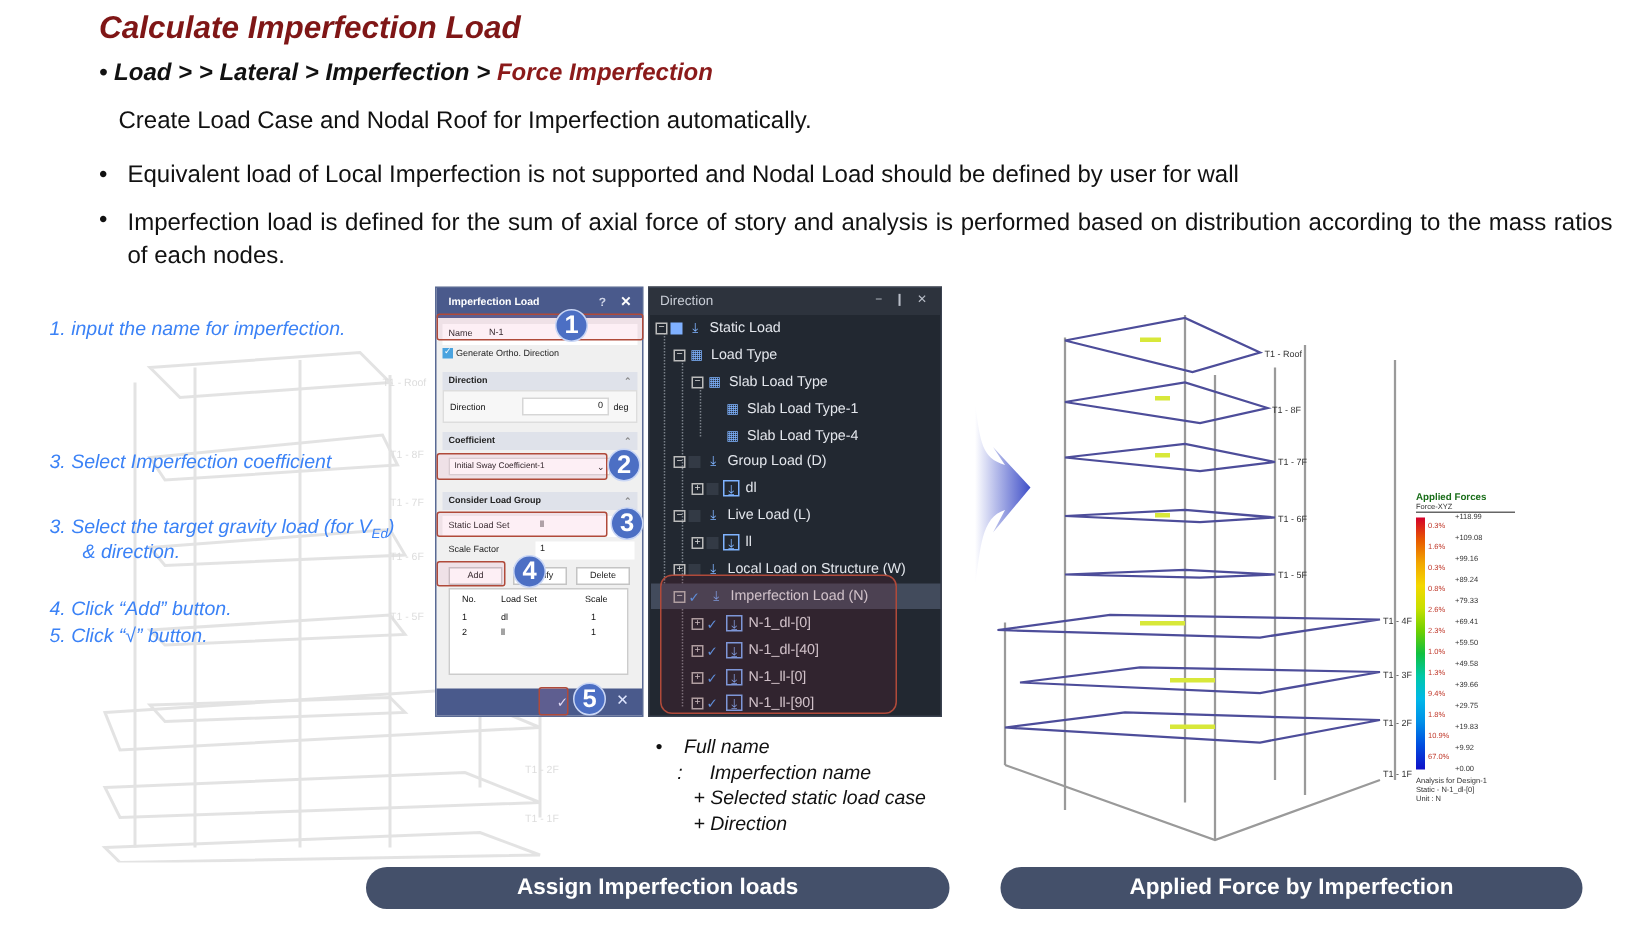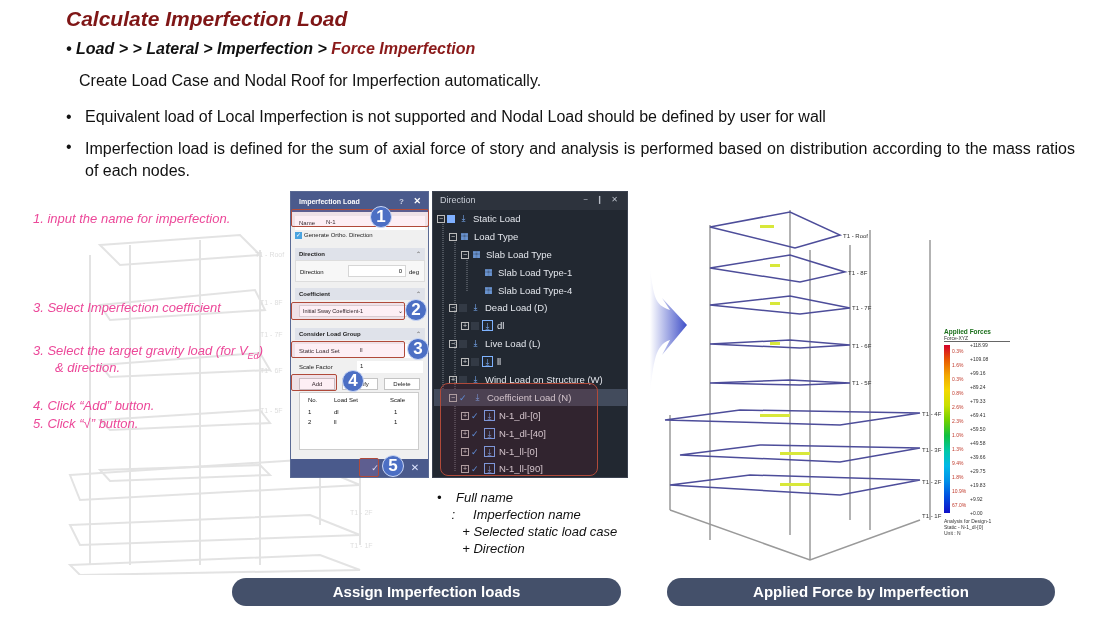--- a/index.html
+++ b/index.html
@@ -16,21 +16,21 @@
   .bul .dot { position: absolute; left: 0; top: 0; }
   .bul .txt { position: absolute; left: 19px; top: 0; white-space: nowrap; }
   .b1 { top: 108px; width: 1010px; height: 22px; }
   .b2 { top: 138px; width: 1010px; height: 44px; }
   .b2 .txt { white-space: normal; width: 990px; line-height: 22px; text-align: justify; text-align-last: left; }
 
   
   .bg-building { left: 60px; top: 225px; width: 330px; height: 350px; opacity: 0.5; }
 
   
-  .step { left: 33px; font-size: 13px; font-style: italic; color: #ec4899; white-space: nowrap; }
+  .step { left: 33px; font-size: 13px; font-style: italic; color: #3b82f6; white-space: nowrap; }
   .step sub { font-size: 9px; }
 
   
   .dlg { left: 290px; top: 191px; width: 139px; height: 287px; background: #f0f0f0; border: 1px solid #5a6a94; }
   .dlg-title { height: 20px; background: #4a5a8c; color: #fff; font-size: 7px; font-weight: bold; padding: 6px 8px; position: relative; }
   .dlg-title .q { position: absolute; right: 24px; top: 5px; color: #cdd3e6; font-size: 8px; }
   .dlg-title .x { position: absolute; right: 7px; top: 4px; color: #fff; font-size: 9px; }
   .dlg .row { position: absolute; left: 4px; width: 130px; font-size: 6px; color: #222; }
   .dlg .in { position: absolute; background: #fff; border: 1px solid #d6d6d6; height: 12px; font-size: 6px; padding: 2px 3px; }
   .sect { position: absolute; left: 4px; width: 130px; height: 12px; background: #dfe2ea; font-size: 6px; font-weight: bold; padding: 3px 4px; color: #222; }
@@ -75,21 +75,21 @@
   .legend { left: 944px; top: 328px; width: 66px; height: 215px; font-size: 5px; color: #333; }
   .legend .lt { font-weight: bold; font-size: 6.5px; color: #1a6e1a; }
   .legend .ls { font-size: 5px; border-bottom: 1px solid #666; margin-bottom: 3px; }
   .legend .bar { position: absolute; left: 0; top: 17px; width: 6px; height: 168px; }
   .legend .lv { position: absolute; left: 8px; width: 60px; font-size: 5px; }
   .legend .lv .pct { color: #c0392b; }
   .legend .foot { position: absolute; left: 0; top: 190px; font-size: 5px; line-height: 6px; }
 
   
   .pill { height: 28px; background: #44506a; border-radius: 14px; color: #fff; font-size: 15px; font-weight: bold; text-align: center; line-height: 28px; }
-  .pill1 { left: 232px; top: 578px; width: 389px; }
+  .pill1 { left: 244px; top: 578px; width: 389px; }
   .pill2 { left: 667px; top: 578px; width: 388px; }
 </style>
 </head>
 <body>
 
 <div class="abs title">Calculate Imperfection Load</div>
 <div class="abs path">
   <span>• Load &gt; &gt; Lateral &gt; Imperfection &gt; </span><span class="hl">Force Imperfection</span>
 </div>
 <div class="abs desc">Create Load Case and Nodal Roof for Imperfection automatically.</div>
@@ -249,21 +249,21 @@
     <span>Slab Load Type-1</span>
   </div>
   <div class="node" style="left:50px; top:90px">
     <span class="ico">▦</span>
     <span>Slab Load Type-4</span>
   </div>
   <div class="node" style="left:16px; top:107px">
     <span class="pm">−</span>
     <span class="cb"></span>
     <span class="ico">⤓</span>
-    <span>Dead Load (D)</span>
+    <span>Group Load (D)</span>
   </div>
   <div class="node" style="left:28px; top:125px">
     <span class="pm">+</span>
     <span class="cb"></span>
     <span class="ico box">⤓</span>
     <span>dl</span>
   </div>
   <div class="node" style="left:16px; top:143px">
     <span class="pm">−</span>
     <span class="cb"></span>
@@ -273,27 +273,27 @@
   <div class="node" style="left:28px; top:161px">
     <span class="pm">+</span>
     <span class="cb"></span>
     <span class="ico box">⤓</span>
     <span>ll</span>
   </div>
   <div class="node" style="left:16px; top:179px">
     <span class="pm">+</span>
     <span class="cb"></span>
     <span class="ico">⤓</span>
-    <span>Wind Load on Structure (W)</span>
+    <span>Local Load on Structure (W)</span>
   </div>
   <div class="node sel" style="left:1px; top:197px; width:193px; padding-left:15px">
     <span class="pm">−</span>
     <span class="cb tick">✓</span>
     <span class="ico">⤓</span>
-    <span>Coefficient Load (N)</span>
+    <span>Imperfection Load (N)</span>
   </div>
   <div class="node" style="left:28px; top:215px">
     <span class="pm">+</span>
     <span class="cb tick">✓</span>
     <span class="ico box">⤓</span>
     <span>N-1_dl-[0]</span>
   </div>
   <div class="node" style="left:28px; top:233px">
     <span class="pm">+</span>
     <span class="cb tick">✓</span>

